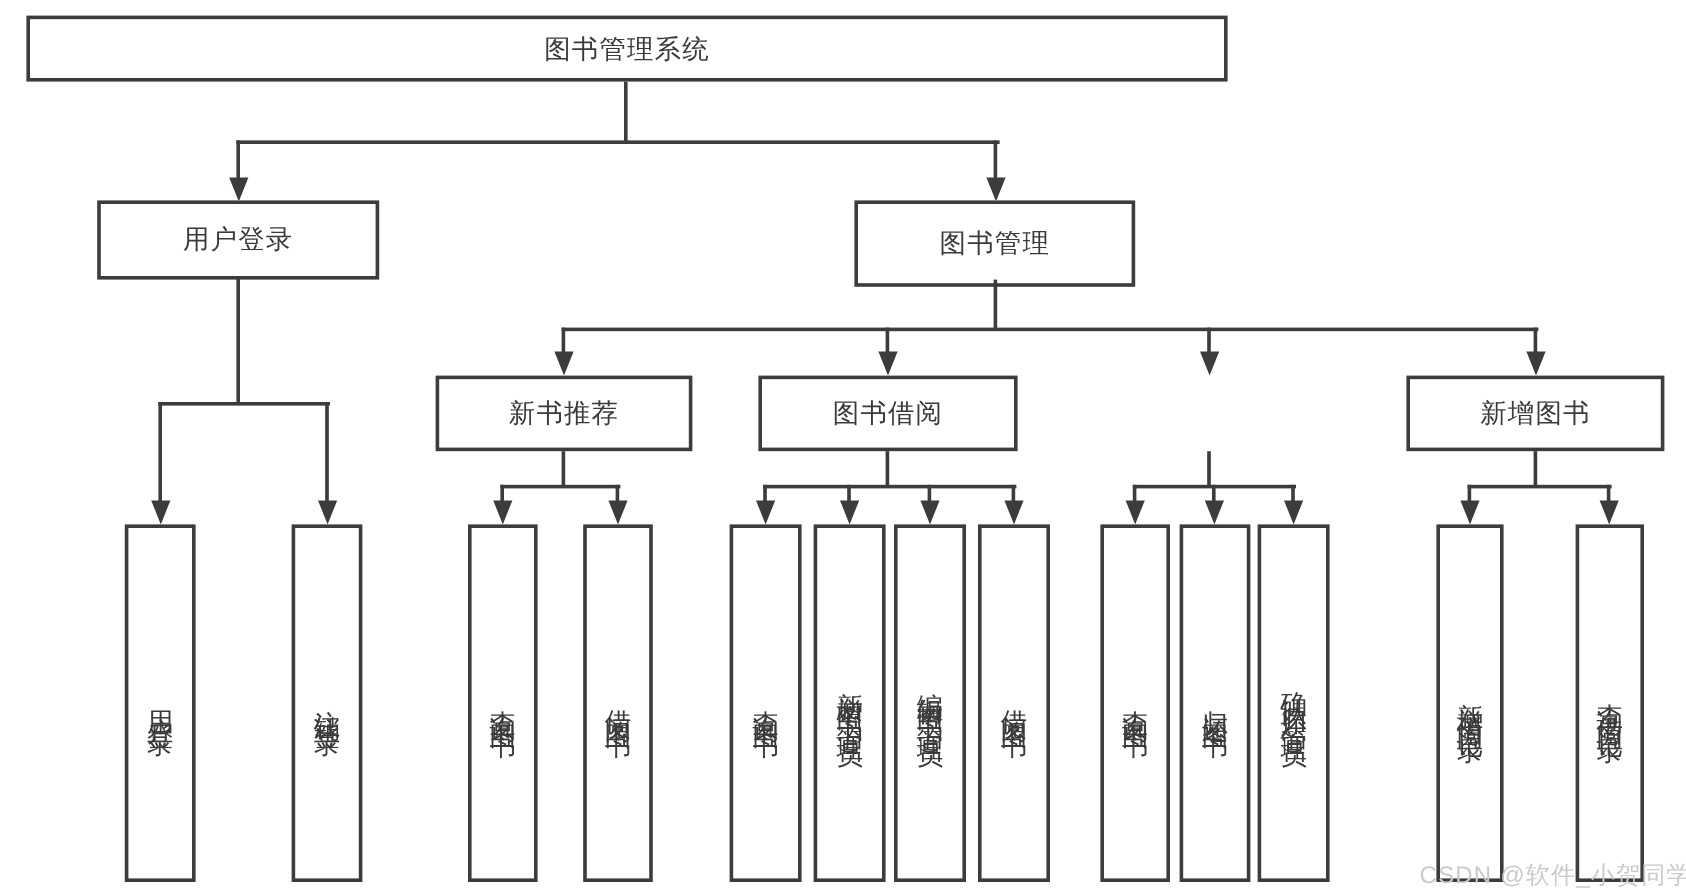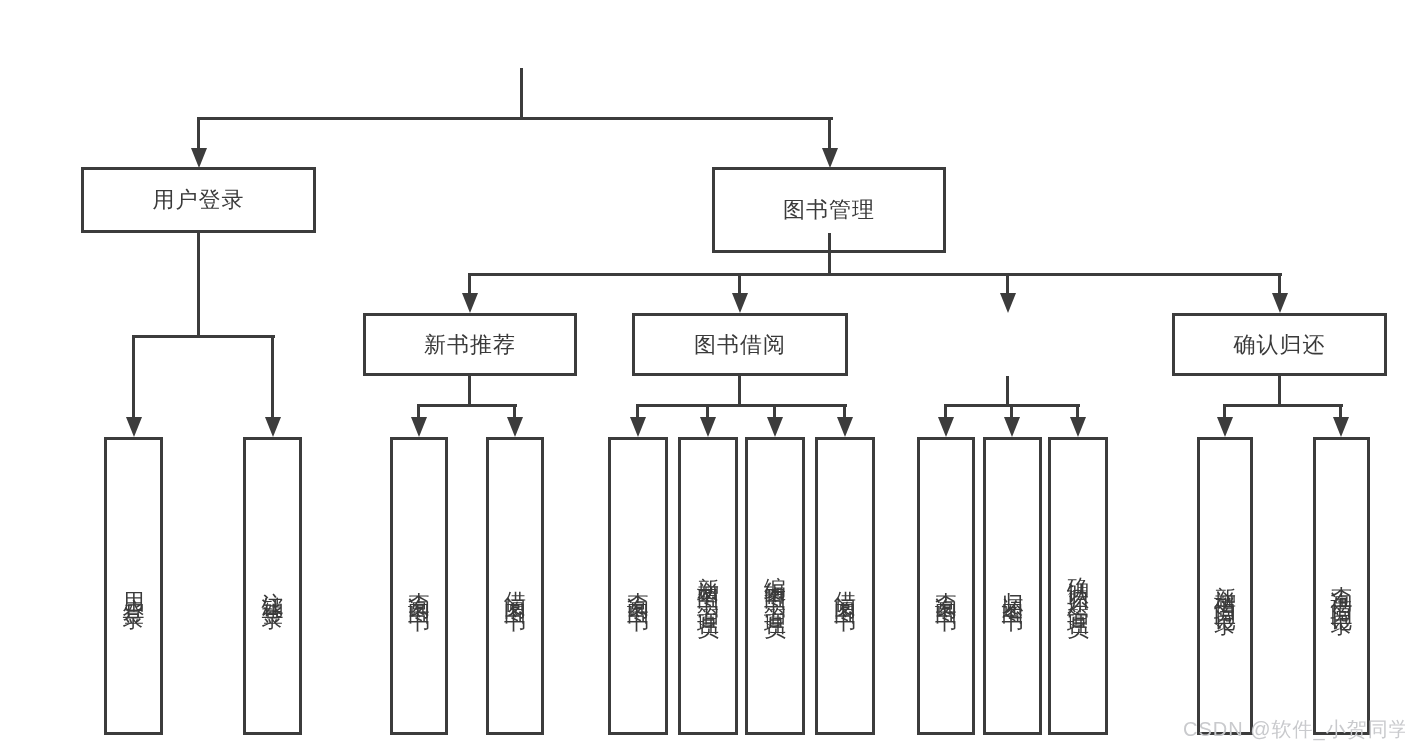--- a/index.html
+++ b/index.html
@@ -24,30 +24,31 @@
   .watermark{
     position:absolute;left:1183px;top:716px;z-index:10;white-space:nowrap;
     font-size:20px;color:#c9cacd;letter-spacing:1px;
   }
 </style>
 </head>
 <body>
 
 <div class="canvas">
 
+  <div class="box" style="left:22px;top:13px;width:1001px;height:55px">图书管理系统</div>
 
   <div class="ln" style="left:520px;top:68px;width:3px;height:50px"></div>
   <div class="ln" style="left:197px;top:117px;width:636px;height:3px"></div>
   <div class="ln" style="left:197px;top:117px;width:3px;height:34px"></div>
   <div class="ah" style="left:191px;top:148px"></div>
   <div class="ln" style="left:828px;top:117px;width:3px;height:34px"></div>
   <div class="ah" style="left:822px;top:148px"></div>
 
   <div class="box" style="left:81px;top:167px;width:235px;height:66px">用户登录</div>
-  <div class="box" style="left:712px;top:167px;width:234px;height:86px">图书管理</div>
+  <div class="box" style="left:712px;top:167px;width:234px;height:72px">图书管理</div>
 
   <div class="ln" style="left:197px;top:232px;width:3px;height:105px"></div>
   <div class="ln" style="left:132px;top:335px;width:143px;height:3px"></div>
   <div class="ln" style="left:132px;top:335px;width:3px;height:84px"></div>
   <div class="ah" style="left:126px;top:417px"></div>
   <div class="ln" style="left:271px;top:335px;width:3px;height:84px"></div>
   <div class="ah" style="left:265px;top:417px"></div>
 
   <div class="ln" style="left:828px;top:233px;width:3px;height:42px"></div>
   <div class="ln" style="left:468px;top:273px;width:814px;height:3px"></div>
@@ -55,21 +56,21 @@
   <div class="ah" style="left:462px;top:293px"></div>
   <div class="ln" style="left:738px;top:273px;width:3px;height:22px"></div>
   <div class="ah" style="left:732px;top:293px"></div>
   <div class="ln" style="left:1006px;top:273px;width:3px;height:22px"></div>
   <div class="ah" style="left:1000px;top:293px"></div>
   <div class="ln" style="left:1278px;top:273px;width:3px;height:22px"></div>
   <div class="ah" style="left:1272px;top:293px"></div>
 
   <div class="box" style="left:632px;top:313px;width:216px;height:63px">图书借阅</div>
   <div class="box" style="left:363px;top:313px;width:214px;height:63px">新书推荐</div>
-  <div class="box" style="left:1172px;top:313px;width:215px;height:63px">确认归还</div>
+  <div class="box" style="left:1172px;top:313px;width:215px;height:63px">新增图书</div>
 
   <div class="ln" style="left:468px;top:376px;width:3px;height:30px"></div>
   <div class="ln" style="left:417px;top:404px;width:100px;height:3px"></div>
   <div class="ln" style="left:417px;top:404px;width:3px;height:15px"></div>
   <div class="ah" style="left:411px;top:417px"></div>
   <div class="ln" style="left:513px;top:404px;width:3px;height:15px"></div>
   <div class="ah" style="left:507px;top:417px"></div>
 
   <div class="ln" style="left:738px;top:376px;width:3px;height:30px"></div>
   <div class="ln" style="left:636px;top:404px;width:211px;height:3px"></div>

